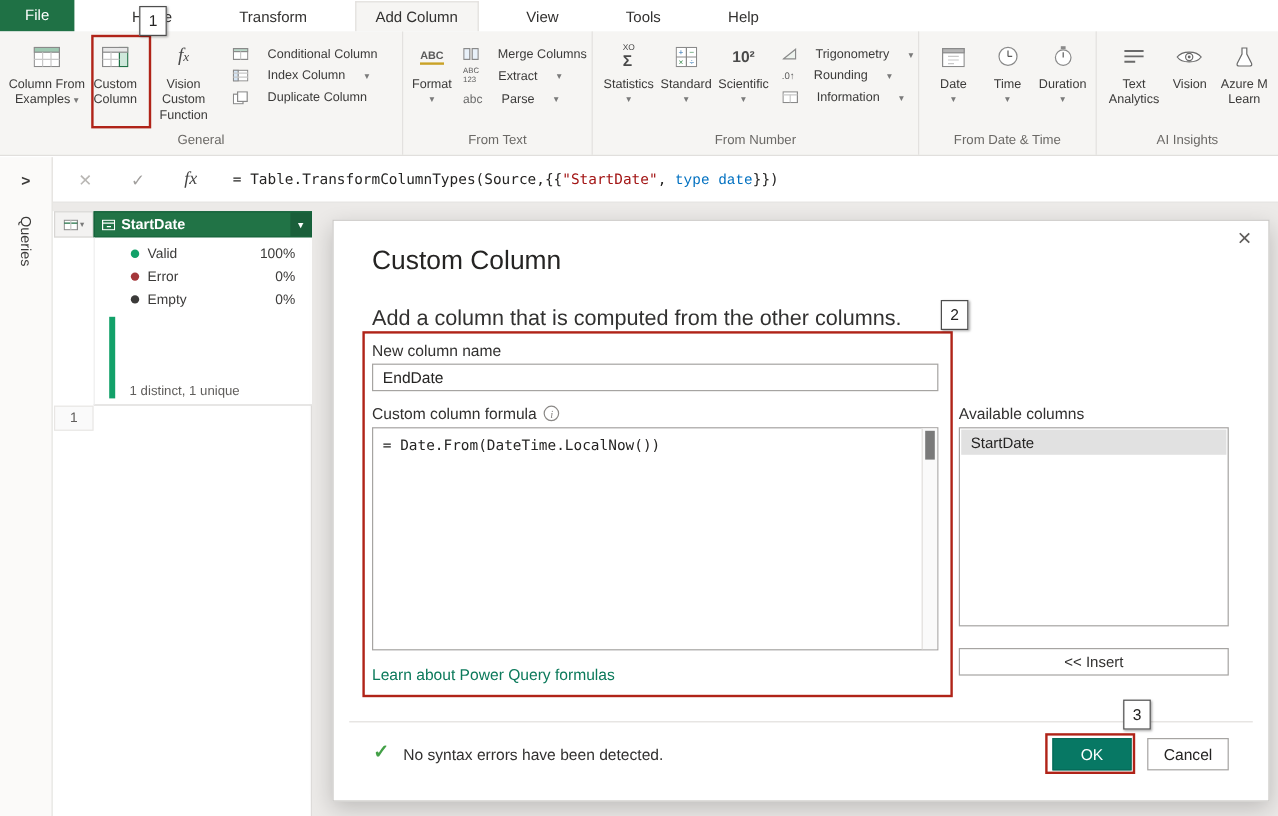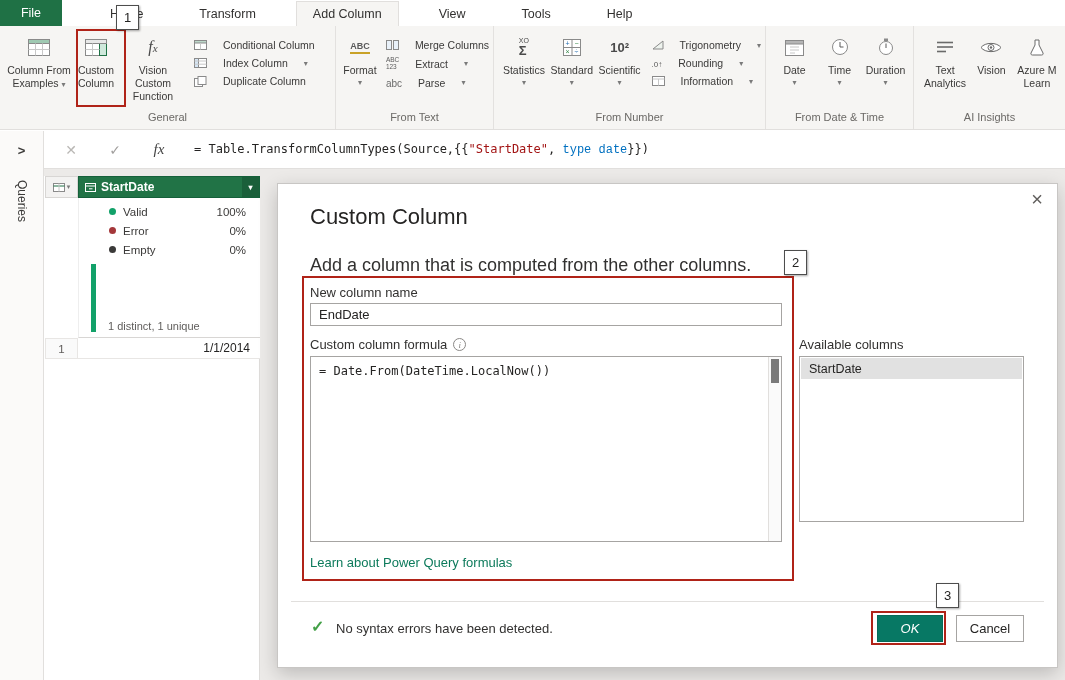--- a/index.html
+++ b/index.html
@@ -109,21 +109,21 @@
   .dlg-listitem { height: 21px; background: #e1e1e1; font-size: 12.5px; color: #252423; display: flex;
                   align-items: center; padding-left: 8px; margin: 1px; cursor: pointer; }
   .dlg-insert { position: absolute; left: 521px; top: 356px; width: 225px; height: 23px; border: 1px solid #a6a4a2;
                 background: #fff; font-size: 12.5px; color: #323130; display: flex; align-items: center;
                 justify-content: center; cursor: pointer; }
   .dlg-divider { position: absolute; left: 13px; right: 13px; top: 417px; border-top: 1px solid #e1dfdd; }
   .dlg-check { position: absolute; left: 33px; top: 433px; font-size: 16px; font-weight: bold; color: #43a047; }
   .dlg-status { position: absolute; left: 58px; top: 437px; font-size: 13px; color: #323130; }
   .dlg-ok { position: absolute; left: 599px; top: 431px; width: 66px; height: 27px; background: #077864;
             border: 1px solid #066a58; color: #fff; font-size: 13px; display: flex; align-items: center;
-            justify-content: center; cursor: pointer; font-style: italic; }
+            justify-content: center; cursor: pointer; }
   .dlg-cancel { position: absolute; left: 678px; top: 431px; width: 68px; height: 27px; background: #fff;
                 border: 1px solid #a6a4a2; color: #252423; font-size: 13px; display: flex; align-items: center;
                 justify-content: center; cursor: pointer; }
 
   
   .anno-box { position: absolute; border: 2px solid #b02318; z-index: 30; pointer-events: none; }
   .anno-box1 { left: 76px; top: 29px; width: 50px; height: 78px; }
   .anno-box2 { left: 302px; top: 276px; width: 492px; height: 305px; }
   .anno-box3 { left: 871px; top: 611px; width: 75px; height: 34px; }
   .anno-badge { position: absolute; width: 23px; height: 25px; background: #fff; border: 1px solid #4d4d4d;
@@ -437,21 +437,20 @@
       </div>
       <div class="stat-row">
         <span class="stat-dot dot-empty"></span>
         <span>Empty</span>
         <span class="stat-val">0%</span>
       </div>
       <div class="dist-bar"></div>
       <div class="dist-note">1 distinct, 1 unique</div>
     </div>
     <div class="row-num">1</div>
-    <div class="row-val">1/1/2014</div>
   </div>
 
   <div class="dialog">
     <span class="dlg-close">×</span>
     <div class="dlg-title">Custom Column</div>
     <div class="dlg-desc">Add a column that is computed from the other columns.</div>
 
     <div class="dlg-label1">New column name</div>
     <input class="dlg-input" type="text" value="EndDate" style="">
 
@@ -464,20 +463,21 @@
       <div class="dlg-scroll">
         <div class="dlg-thumb"></div>
       </div>
     </div>
     <div class="dlg-link">Learn about Power Query formulas</div>
 
     <div class="dlg-avail-label">Available columns</div>
     <div class="dlg-listbox">
       <div class="dlg-listitem">StartDate</div>
     </div>
+    <div class="dlg-insert">&lt;&lt; Insert</div>
 
     <div class="dlg-divider"></div>
     <span class="dlg-check">✓</span>
     <div class="dlg-status">No syntax errors have been detected.</div>
     <div class="dlg-ok">OK</div>
     <div class="dlg-cancel">Cancel</div>
   </div>
 
   <div class="anno-box anno-box1"></div>
   <div class="anno-badge badge1">1</div>

